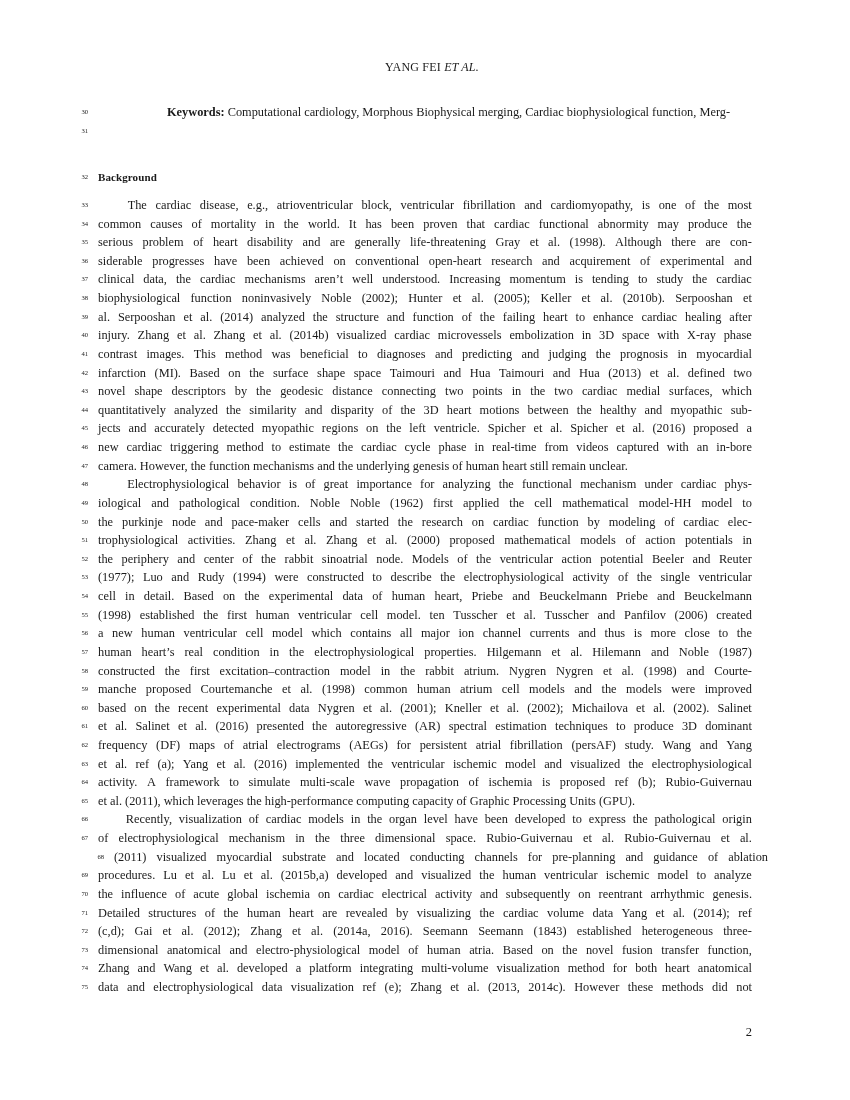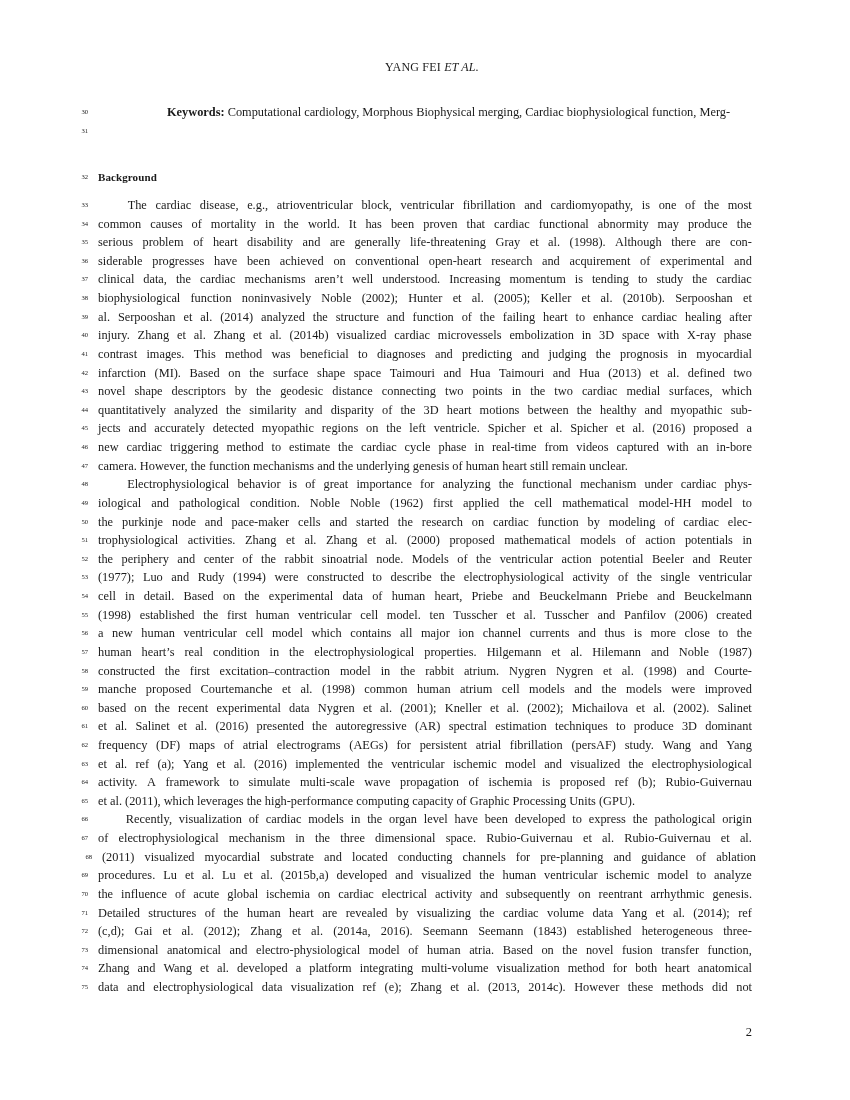--- a/index.html
+++ b/index.html
@@ -850,21 +850,21 @@
           <span>dimensional</span>
           <span>space.</span>
           <span>Rubio-Guivernau</span>
           <span>et</span>
           <span>al.</span>
           <span>Rubio-Guivernau</span>
           <span>et</span>
           <span>al.</span>
         </span>
       </div>
-      <div class="tline" style="position: absolute; top: 847.7px; left: 4px; width: 674px;">
+      <div class="tline" style="position: absolute; top: 847.7px; left: 16px; width: 674px;">
         <span class="lineno">68</span>
         <span class="ltext just">
           <span>(2011)</span>
           <span>visualized</span>
           <span>myocardial</span>
           <span>substrate</span>
           <span>and</span>
           <span>located</span>
           <span>conducting</span>
           <span>channels</span>

